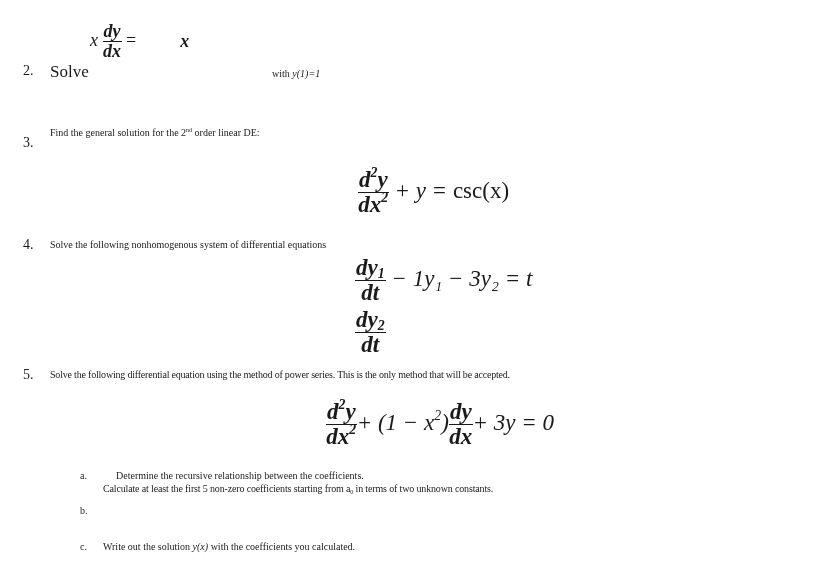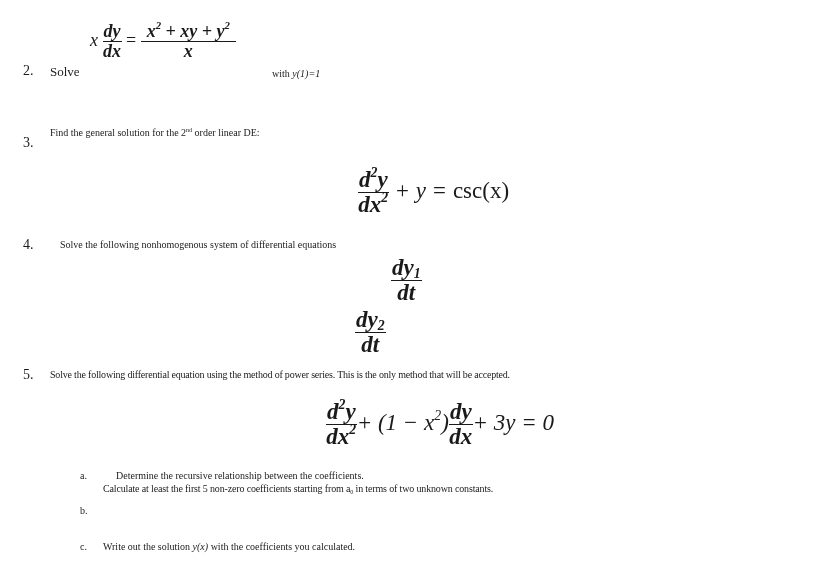--- a/index.html
+++ b/index.html
@@ -17,31 +17,30 @@
   sup { font-size:0.6em; vertical-align:0.7em; line-height:0; }
   sub { font-size:0.6em; vertical-align:-0.25em; line-height:0; }
   .eq { font-size:18px; }
   .eqs { font-size:23px; }
 </style>
 </head>
 <body>
 
 <div>
   <span class="abs num" style="left:23px; top:63px;">2.</span>
-  <span class="abs txt" style="left:50px; top:64px; font-size:13px;">Solve</span>
+  <span class="abs txt" style="left:50px; top:64px; font-size:17px;">Solve</span>
 
   <div class="abs math eq" style="left:90px; top:22px;">
     <span>x</span>
     <span class="frac" style="font-size:18px;">
       <span class="n">dy</span>
       <span class="d">dx</span>
     </span>
     <span class="up">=</span>
     <span class="frac" style="min-width:88px;">
-      <span class="n" style="padding:0 6px;"><span>x</span><sup>2</sup><span> + xy + y</span><sup>2</sup></span>
       <span class="d">x</span>
     </span>
   </div>
 
   <span class="abs txt" style="left:272px; top:66px;"><span>with </span><span class="math">y(1)=1</span></span>
 </div>
 
 <div>
   <span class="abs num" style="left:23px; top:135px;">3.</span>
   <span class="abs txt" style="left:50px; top:125px;"><span>Find the general solution for the 2</span><sup>nd</sup><span> order linear DE:</span></span>
@@ -50,27 +49,28 @@
     <span class="frac">
       <span class="n"><span>d</span><sup>2</sup><span>y</span></span>
       <span class="d"><span>dx</span><sup>2</sup></span>
     </span>
     <span>+ y = </span><span class="up">csc(x)</span>
   </div>
 </div>
 
 <div>
   <span class="abs num" style="left:23px; top:237px;">4.</span>
-  <span class="abs txt" style="left:60px; top:237px;">Solve the following nonhomogenous system of differential equations</span>
+  <span class="abs txt" style="left:50px; top:237px;">Solve the following nonhomogenous system of differential equations</span>
 
-  <div class="abs math eqs" style="left:355px; top:256px;margin-left:36px;">
+  <div class="abs math eqs" style="left:355px; top:256px;">
     <span class="frac">
       <span class="n"><span>dy</span><sub>1</sub></span>
       <span class="d">dt</span>
     </span>
+    <span>− 1y₁ − 3y₂ = t</span>
   </div>
   <div class="abs math eqs" style="left:355px; top:308px;">
     <span class="frac">
       <span class="n"><span>dy</span><sub>2</sub></span>
       <span class="d">dt</span>
     </span>
   </div>
 </div>
 
 <div>

